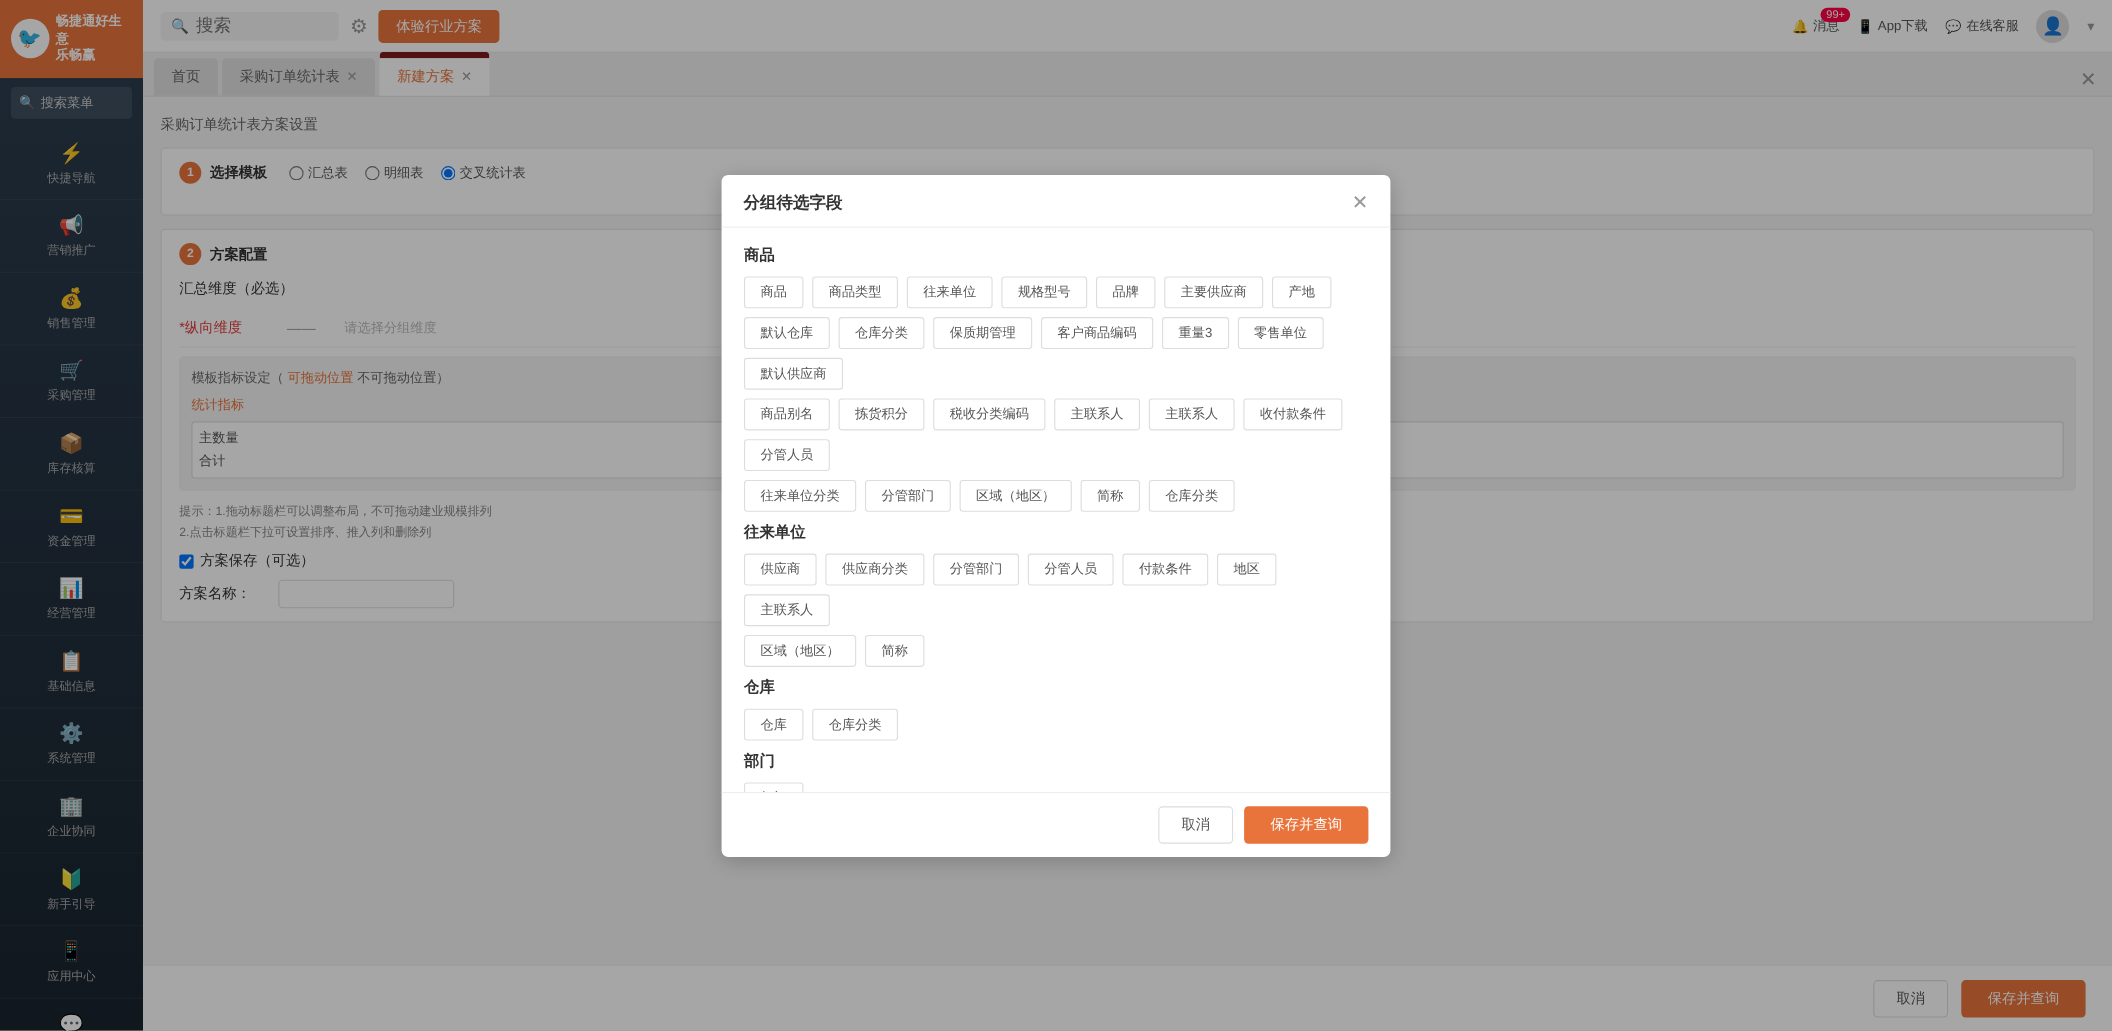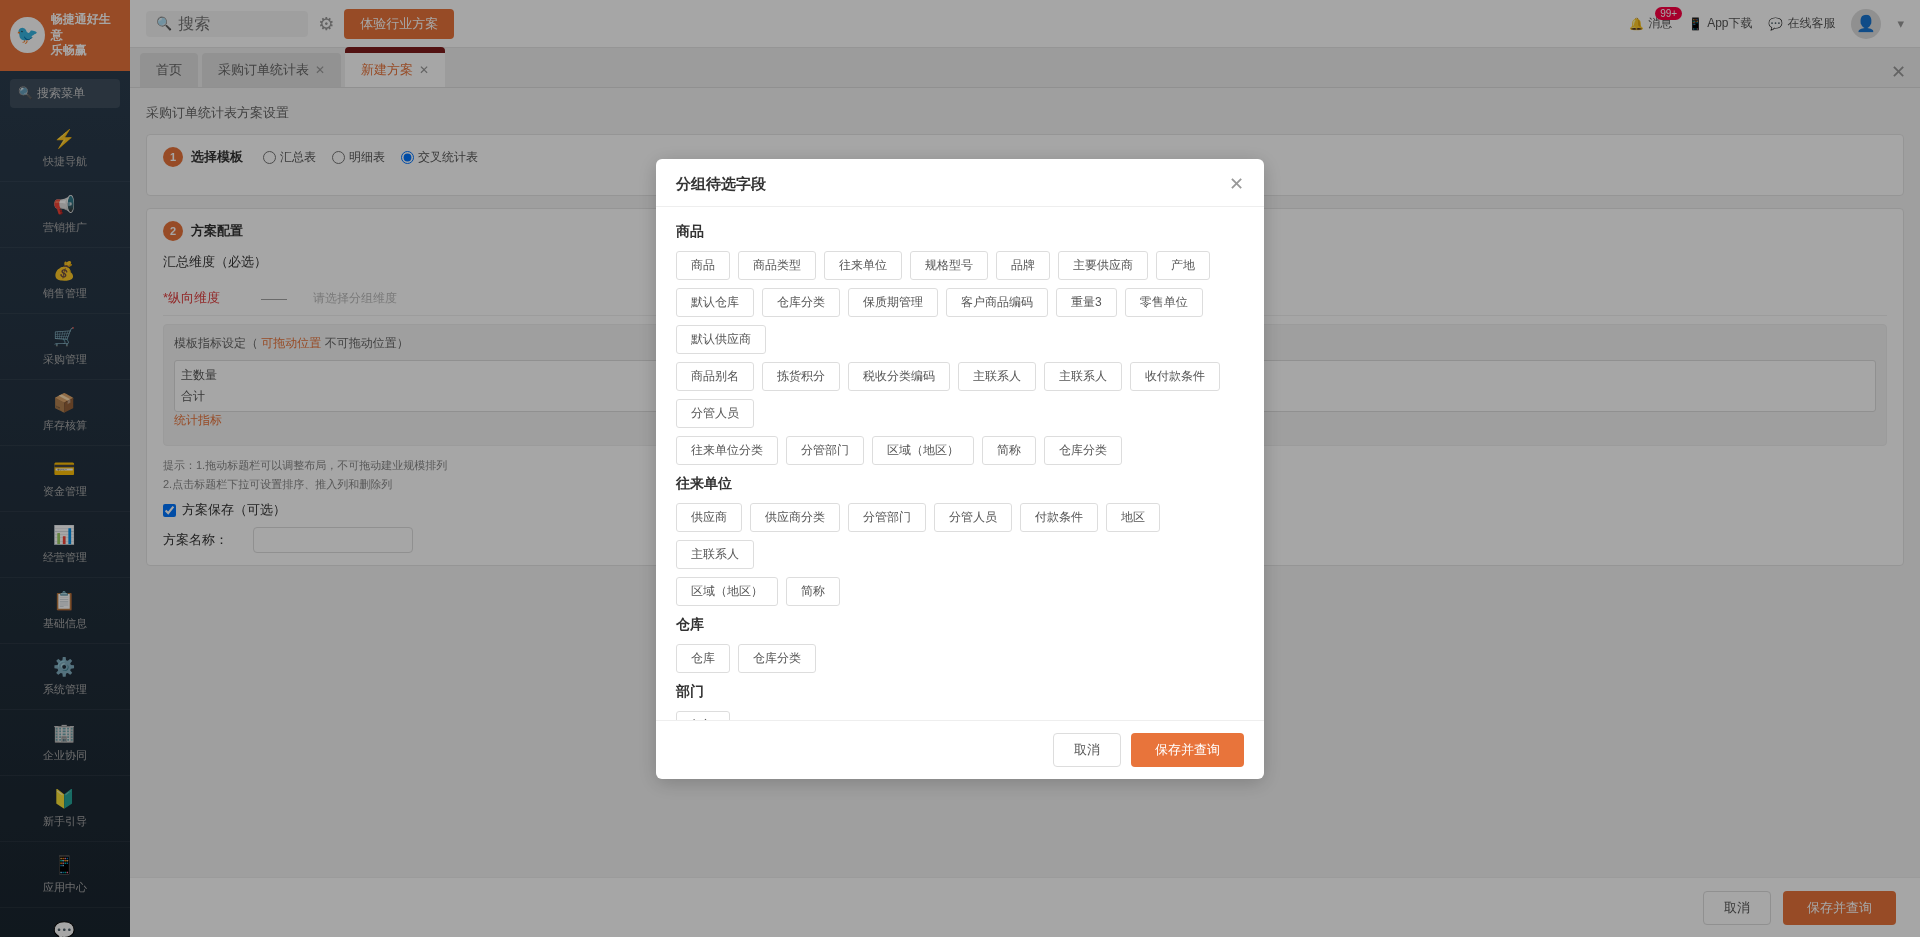--- a/index.html
+++ b/index.html
@@ -257,34 +257,34 @@
           <span class="dim-arrow">——</span>
           <span class="dim-placeholder">请选择分组维度</span>
         </div>
 
         <div style="background:#f5f5f5;border:1px solid #eee;border-radius:4px;padding:10px;margin-bottom:10px;margin-top:8px;">
           <div style="font-size:12px;color:#666;margin-bottom:8px;">
             <span>模板指标设定（</span>
             <span style="color:#e8743b;">可拖动位置</span>
             <span>不可拖动位置）</span>
           </div>
+          <div style="font-size:12px;color:#e8743b;margin-bottom:6px;">统计指标</div>
           <div style="display:flex;gap:8px;">
             <div style="flex:1;background:#fff;border:1px solid #ddd;border-radius:3px;padding:6px;">
               <div style="display:flex;align-items:center;justify-content:space-between;font-size:12px;color:#555;">
                 <span>主数量</span>
                 <span style="cursor:pointer;">▾</span>
               </div>
               <div style="font-size:12px;color:#555;padding-top:4px;">合计</div>
             </div>
             <div style="flex:1;background:#fff;border:1px solid #ddd;border-radius:3px;padding:6px;">
               <div style="font-size:12px;color:#555;">金额</div>
               <div style="font-size:12px;color:#555;padding-top:4px;">合计</div>
             </div>
           </div>
-          <div style="font-size:12px;color:#e8743b;margin-bottom:6px;">统计指标</div>
         </div>
 
         <div class="hint-text">
           <div>提示：1.拖动标题栏可以调整布局，不可拖动建业规模排列</div>
           <div>      2.点击标题栏下拉可设置排序、推入列和删除列</div>
         </div>
 
         <div class="checkbox-row">
           <input type="checkbox" checked="" style="">
           <span>方案保存（可选）</span>

